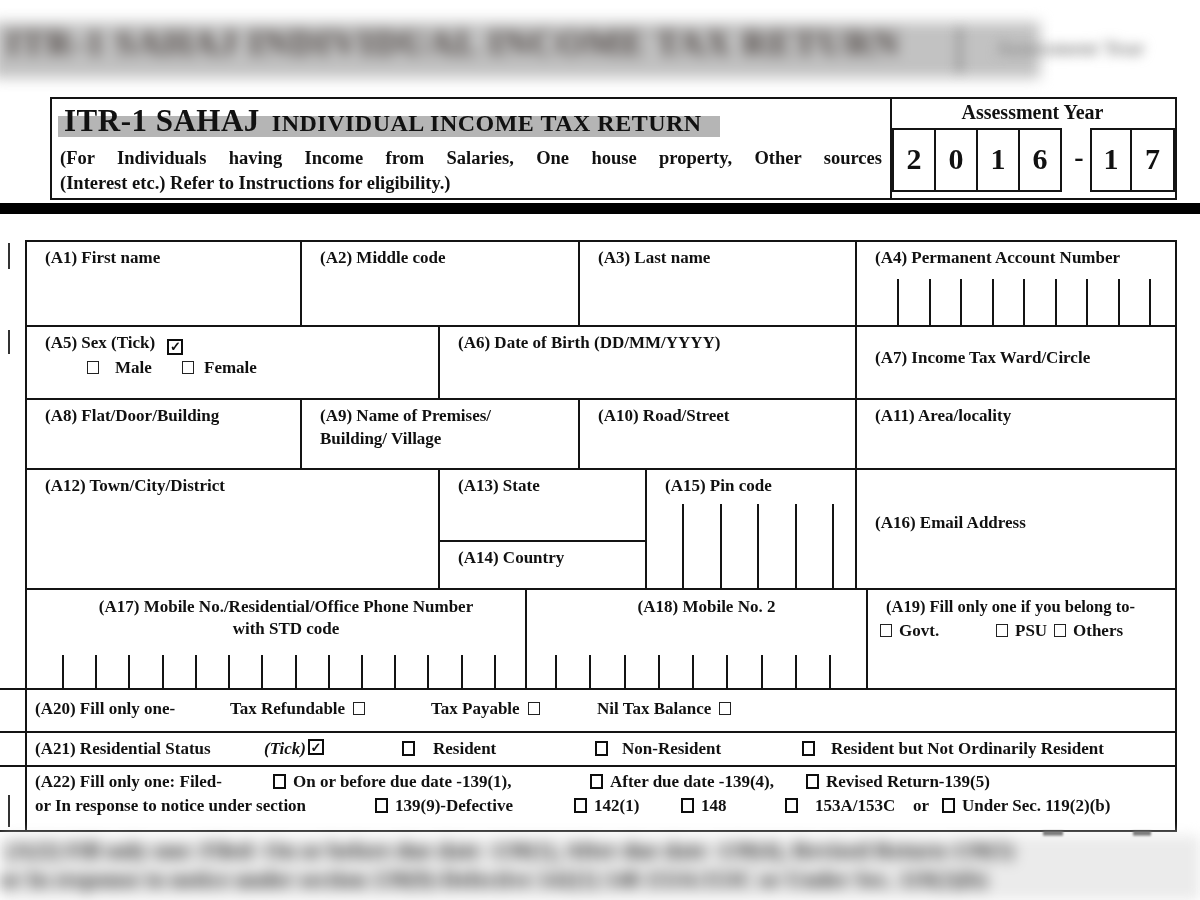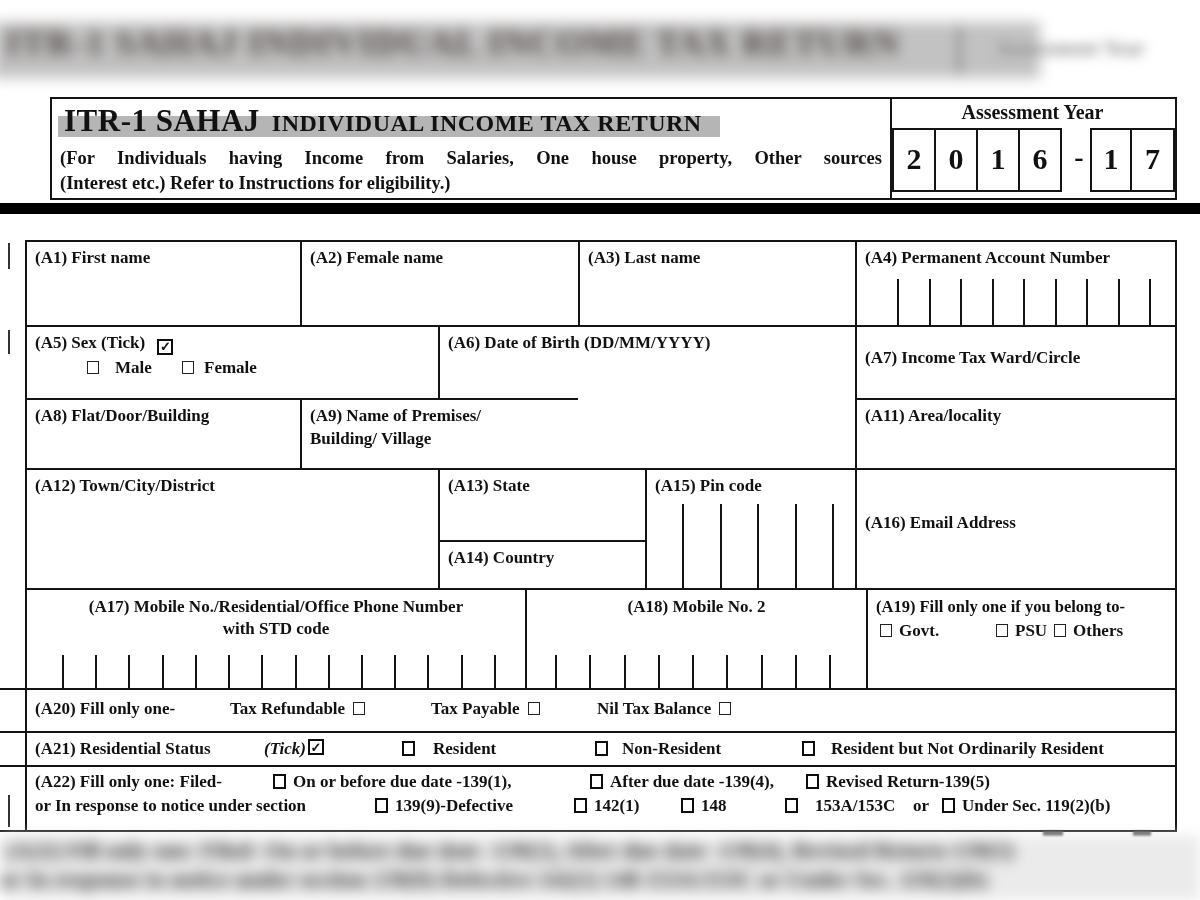--- a/index.html
+++ b/index.html
@@ -45,21 +45,21 @@
   #ay-label { position:absolute; left:890px; top:101px; width:285px; text-align:center; font-size:20px; }
   .ay-box {
     position:absolute; top:128px; height:64px; border:2px solid #141414;
     text-align:center; font-size:30px; line-height:58px;
   }
   #ay-dash { position:absolute; top:128px; left:1068px; width:22px; text-align:center; font-size:28px; line-height:58px; }
   #black-bar { position:absolute; left:0; top:203px; width:1200px; height:11px; background:#000; }
   
   #frame { position:absolute; left:25px; top:240px; width:1152px; height:592px; border:2px solid #141414; }
   .cell { position:absolute; border-top:2px solid #141414; border-left:2px solid #141414; }
-  .lbl { position:absolute; font-size:17px; line-height:22px; }
+  .lbl { position:absolute; font-size:17px; line-height:22px;margin-left:10px; }
   .pad { left:8px; top:5px; }
   .stub-h { position:absolute; left:0; width:27px; height:2px; background:#141414; }
   .stub-v { position:absolute; width:2px; background:#333; }
   
   .comb { position:absolute; bottom:0; display:flex; justify-content:space-between; }
   .tick { width:2px; height:100%; background:#141414; }
   
   .cb { display:inline-block; width:12px; height:13px; border:1.5px solid #222; vertical-align:-1px; background:#fff; }
   .cbb { display:inline-block; width:13px; height:15px; border:2.6px solid #0d0d0d; vertical-align:-2px; background:#fff; }
   .cbc {
@@ -101,21 +101,21 @@
   <div class="ay-box" style="left:1130px;width:45px;">7</div>
 
   <div id="black-bar"></div>
 
   <div id="frame"></div>
 
   <div class="cell" style="left:25px;top:240px;width:275px;height:85px;">
     <div class="lbl pad">(A1) First name</div>
   </div>
   <div class="cell" style="left:300px;top:240px;width:278px;height:85px;">
-    <div class="lbl pad">(A2) Female name</div>
+    <div class="lbl pad">(A2) Middle code</div>
   </div>
   <div class="cell" style="left:578px;top:240px;width:311px;height:85px;">
     <div class="lbl pad">(A3) Last name</div>
   </div>
   <div class="cell" style="left:855px;top:240px;width:320px;height:85px;">
     <div class="lbl pad">(A4) Permanent Account Number</div>
     <div class="comb" style="left:40px;right:24px;height:46px;">
         <span class="tick"></span>
         <span class="tick"></span>
         <span class="tick"></span>
@@ -143,20 +143,23 @@
   <div class="cell" style="left:855px;top:325px;width:320px;height:73px;">
     <div class="lbl" style="left:8px;top:20px;">(A7) Income Tax Ward/Circle</div>
   </div>
 
   <div class="cell" style="left:25px;top:398px;width:275px;height:70px;">
     <div class="lbl pad">(A8) Flat/Door/Building</div>
   </div>
   <div class="cell" style="left:300px;top:398px;width:278px;height:70px;">
     <div class="lbl pad">(A9) Name of Premises/</div>
     <div class="lbl" style="left:8px;top:28px;">Building/ Village</div>
+  </div>
+  <div class="cell" style="left:578px;top:398px;width:277px;height:70px;">
+    <div class="lbl pad">(A10) Road/Street</div>
   </div>
   <div class="cell" style="left:855px;top:398px;width:320px;height:70px;">
     <div class="lbl pad">(A11) Area/locality</div>
   </div>
 
   <div class="cell" style="left:25px;top:468px;width:413px;height:120px;">
     <div class="lbl pad">(A12) Town/City/District</div>
   </div>
   <div class="cell" style="left:438px;top:468px;width:207px;height:72px;">
     <div class="lbl pad">(A13) State</div>

